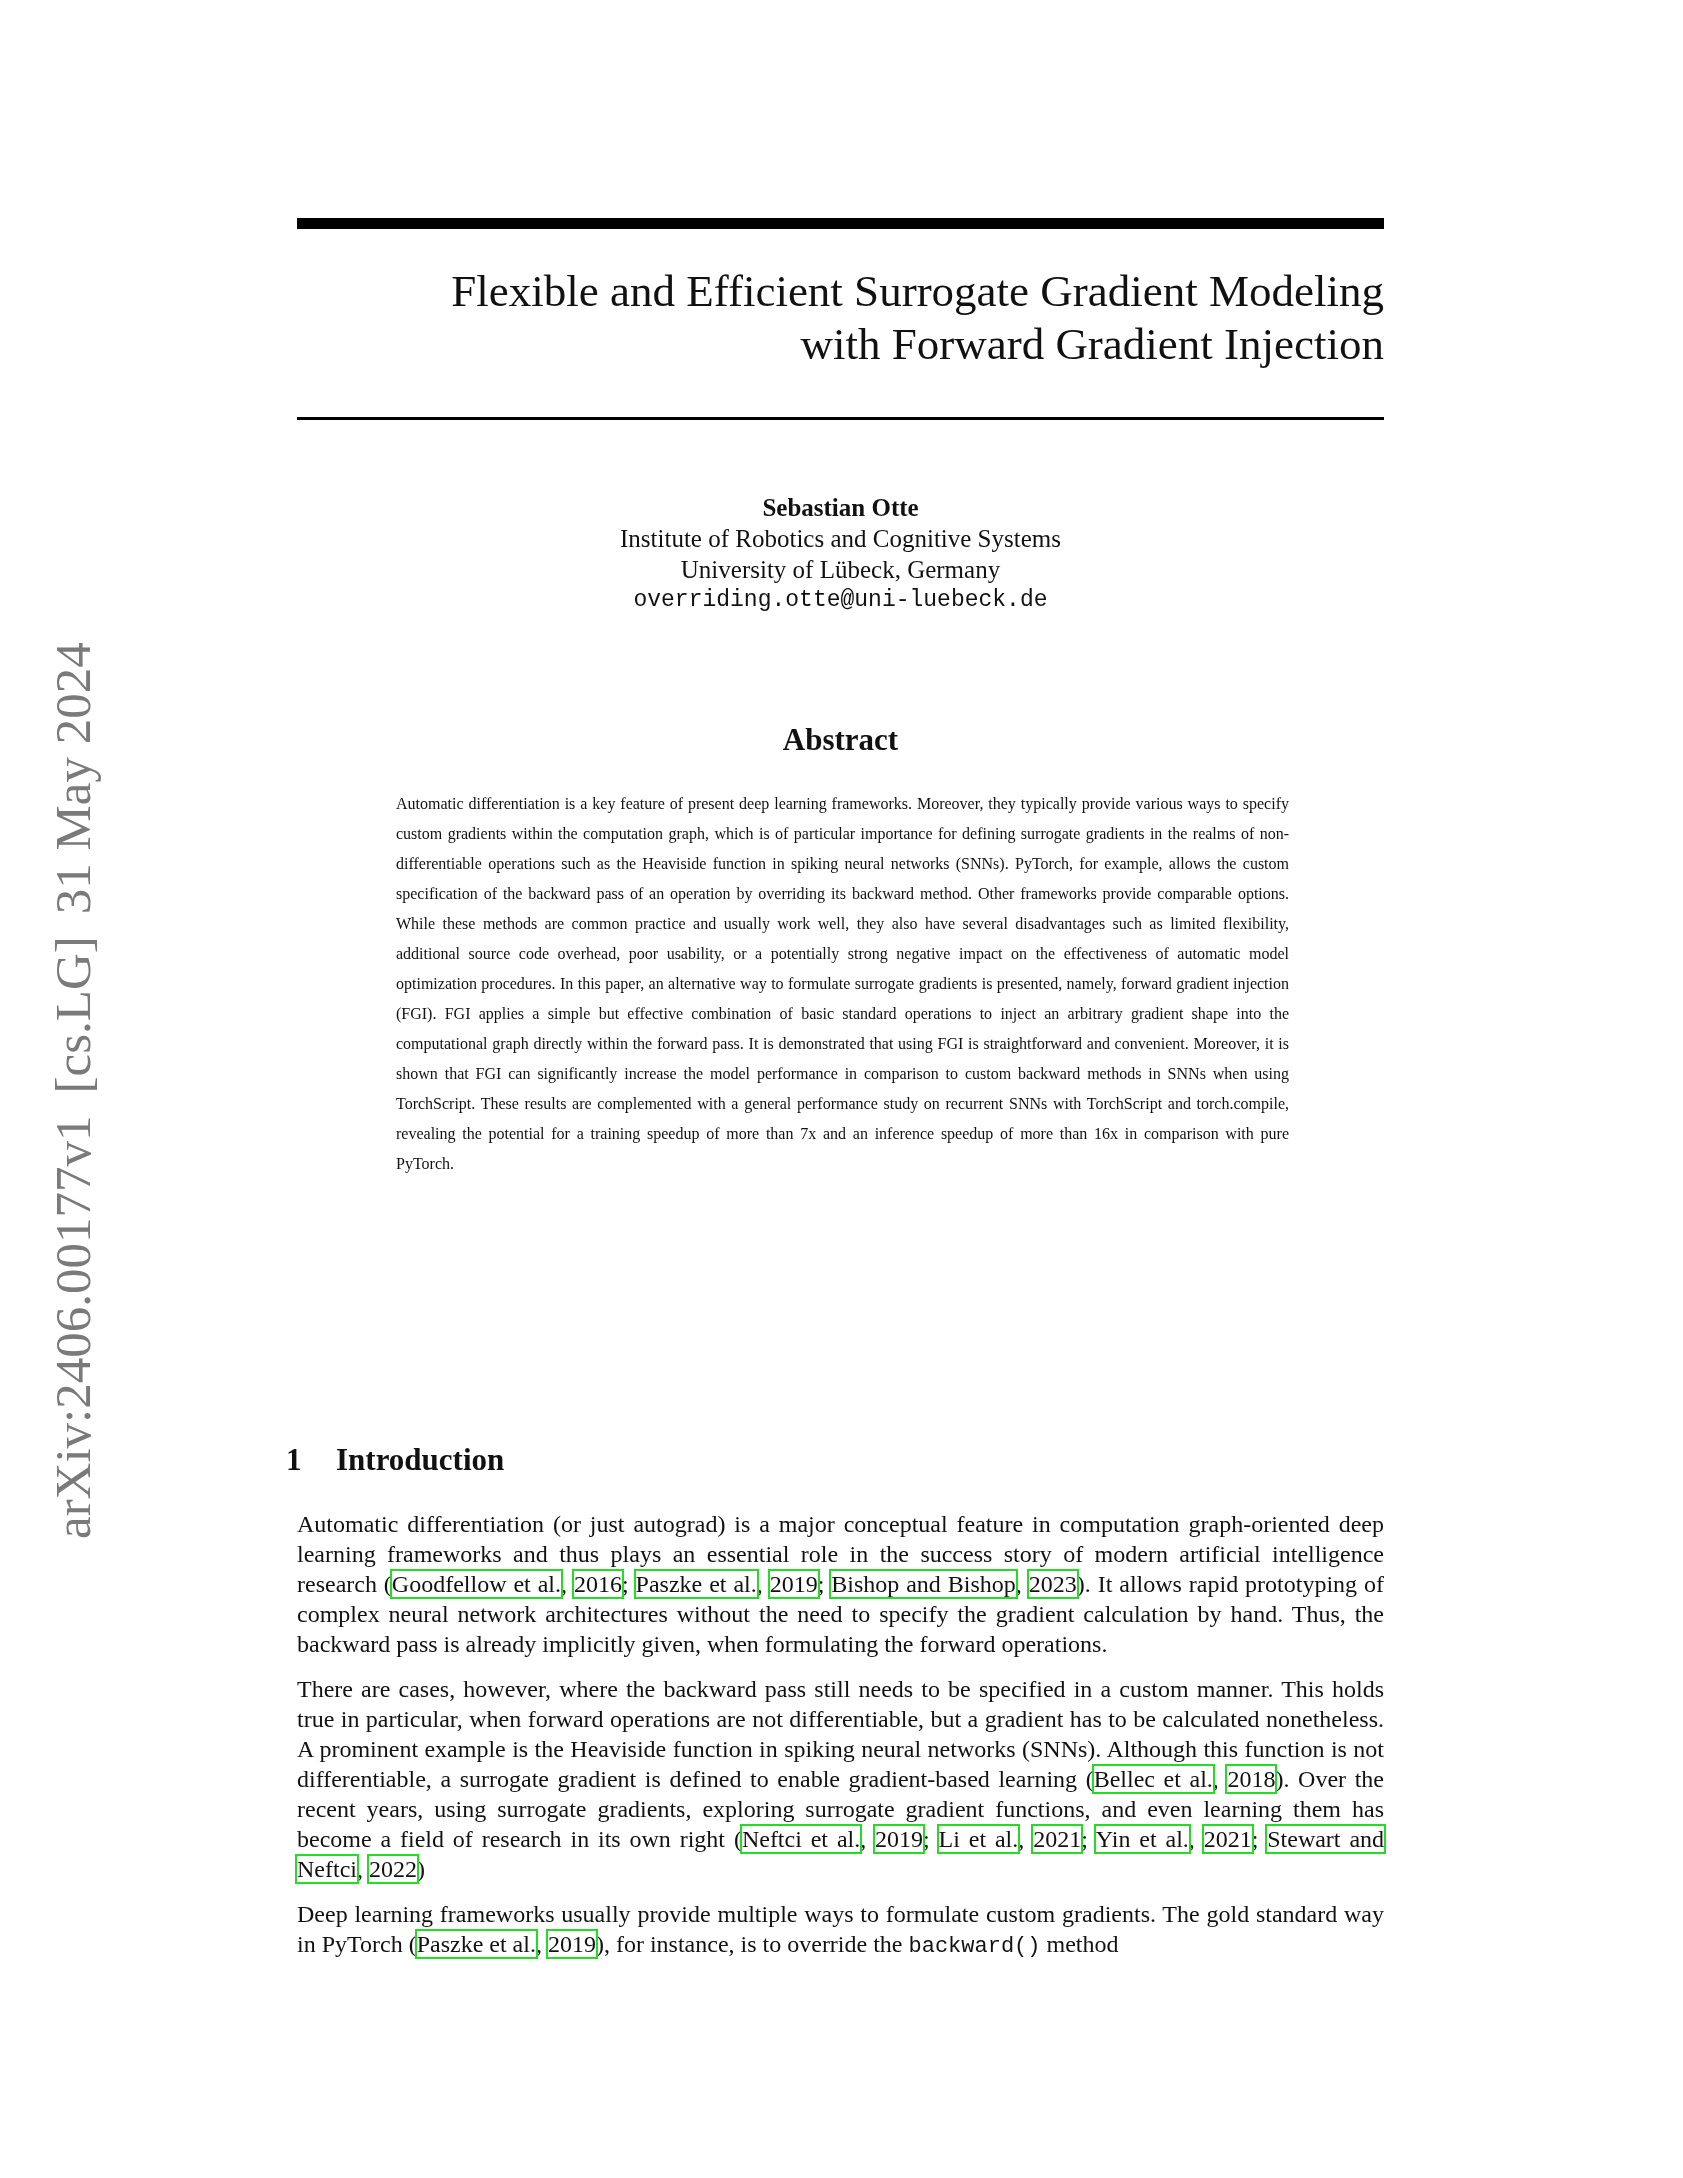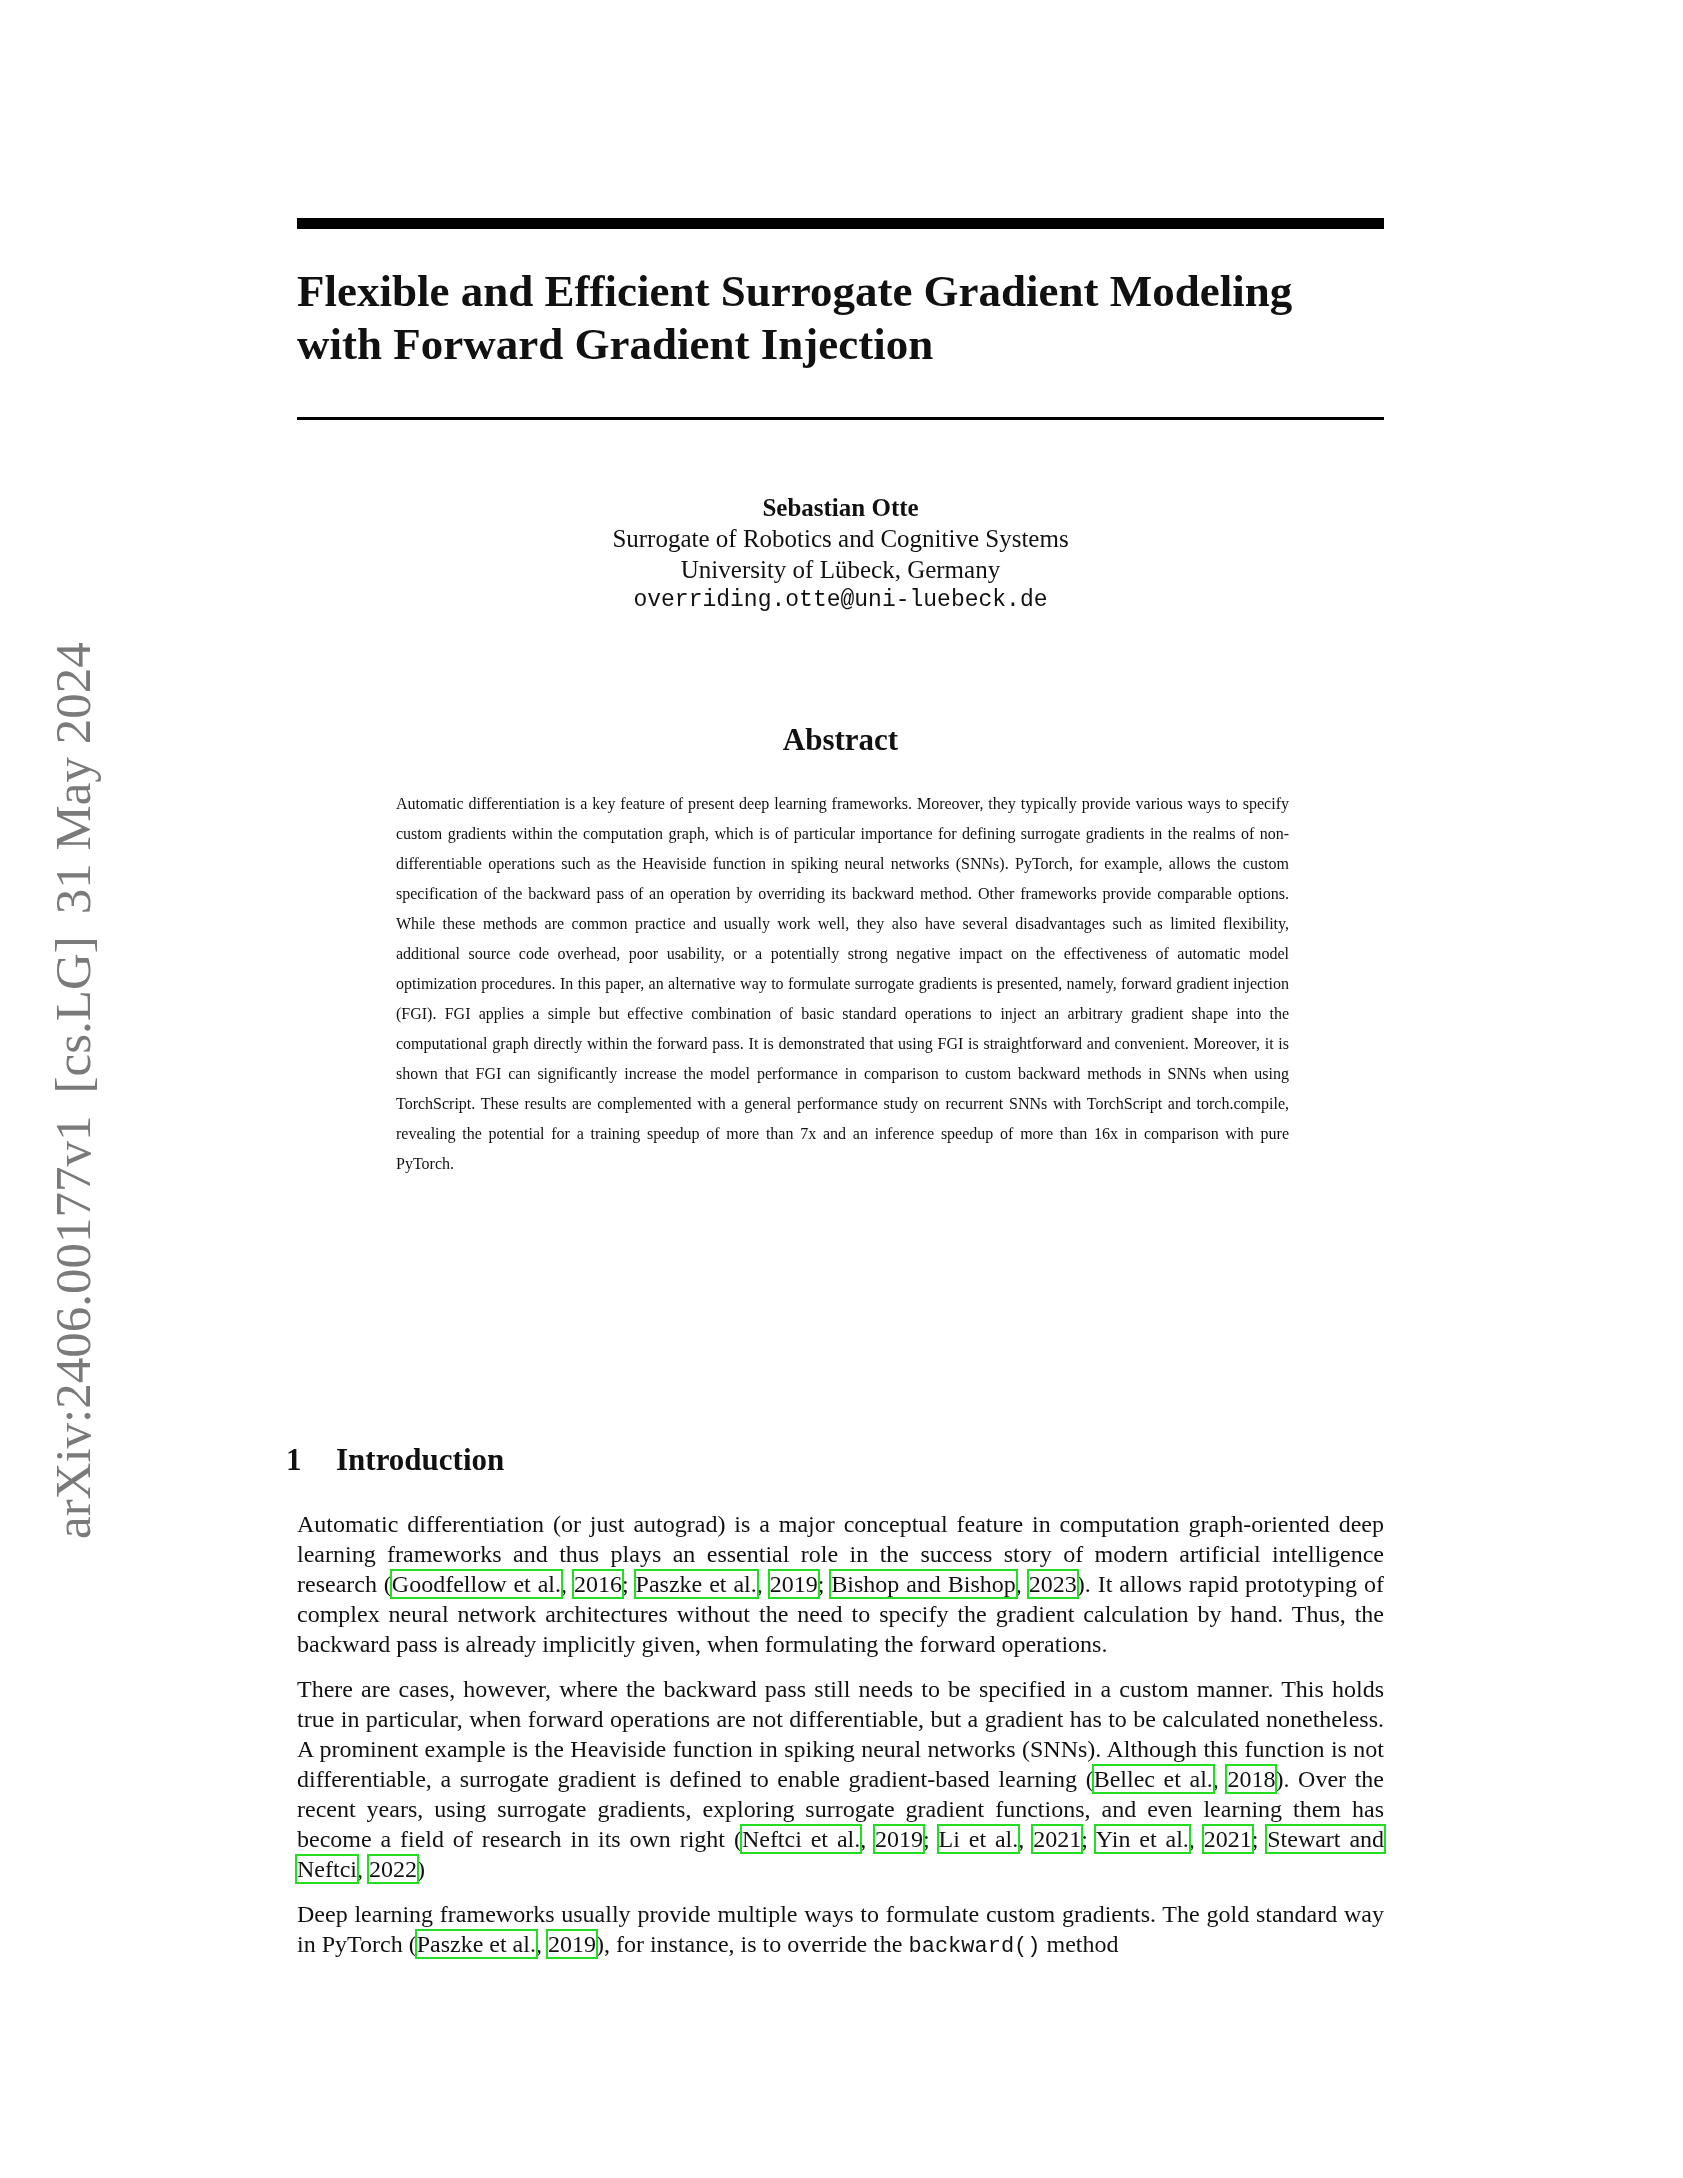--- a/index.html
+++ b/index.html
@@ -4,22 +4,22 @@
 <style>
   html, body { margin: 0; padding: 0; background: #ffffff; }
   body { width: 1683px; height: 2178px; position: relative; overflow: hidden;
          font-family: "Liberation Serif", "DejaVu Serif", serif; color: #111; }
   .arxiv-stamp { position: absolute; left: 48px; top: 1539px; transform-origin: 0 0;
          transform: rotate(-90deg); font-size: 51px; color: #7a7a7a; white-space: nowrap;
          font-family: "Liberation Serif", serif; letter-spacing: 0px; line-height: 51px; }
   .arxiv-stamp span { margin-right: 22px; }
   .rule-top { position: absolute; left: 297px; top: 218px; width: 1087px; height: 11px; background: #000; }
   .rule-bottom { position: absolute; left: 297px; top: 417px; width: 1087px; height: 3px; background: #000; }
-  .title { position: absolute; left: 297px; top: 265px; width: 1087px; text-align: left;
-           font-weight: bold; font-size: 45px; line-height: 53px; }
+  .title { position: absolute; left: 297px; top: 265px; width: 1087px; text-align: right;
+           font-weight: normal; font-size: 45px; line-height: 53px; }
   .authors { position: absolute; left: 297px; top: 492px; width: 1087px; text-align: center;
              font-size: 25px; line-height: 31px; }
   .authors .name { font-weight: bold; }
   .authors .email { font-family: "Liberation Mono", "DejaVu Sans Mono", monospace; font-size: 23px; }
   .abstract-heading { position: absolute; left: 297px; top: 722px; width: 1087px; text-align: center;
                       font-weight: bold; font-size: 31px; line-height: 36px; }
   .abstract-body { position: absolute; left: 396px; top: 789px; width: 893px; text-align: justify;
                    font-size: 16px; line-height: 30px; hyphens: manual; }
   .section-heading { position: absolute; left: 286px; top: 1442px; font-weight: bold; font-size: 31px; line-height: 36px; }
   .section-heading .num { display: inline-block; width: 50px; }
@@ -37,21 +37,21 @@
 
 <div class="rule-top"></div>
 <div class="title">
   <div>Flexible and Efficient Surrogate Gradient Modeling</div>
   <div>with Forward Gradient Injection</div>
 </div>
 <div class="rule-bottom"></div>
 
 <div class="authors">
   <div class="name">Sebastian Otte</div>
-  <div>Surrogate of Robotics and Cognitive Systems</div>
+  <div>Institute of Robotics and Cognitive Systems</div>
   <div>University of Lübeck, Germany</div>
   <div class="email">overriding.otte@uni-luebeck.de</div>
 </div>
 
 <div class="abstract-heading">Abstract</div>
 <div class="abstract-body">Automatic differentiation is a key feature of present deep learning frameworks. Moreover, they typically provide various ways to specify custom gradients within the computation graph, which is of particular importance for defining surrogate gradients in the realms of non-differentiable operations such as the Heaviside func­tion in spiking neural networks (SNNs). PyTorch, for example, allows the custom specification of the backward pass of an operation by overriding its backward method. Other frameworks provide comparable options. While these methods are common practice and usually work well, they also have several disadvantages such as limited flexibility, additional source code overhead, poor usability, or a poten­tially strong negative impact on the effectiveness of automatic model optimization procedures. In this paper, an alternative way to formulate surrogate gradients is pre­sented, namely, forward gradient injection (FGI). FGI applies a simple but effective combination of basic standard operations to inject an arbitrary gradient shape into the computational graph directly within the forward pass. It is demonstrated that using FGI is straightforward and convenient. Moreover, it is shown that FGI can significantly increase the model performance in comparison to custom backward methods in SNNs when using TorchScript. These results are complemented with a general performance study on recurrent SNNs with TorchScript and torch.compile, revealing the potential for a training speedup of more than 7x and an inference speedup of more than 16x in comparison with pure PyTorch.</div>
 
 <div class="section-heading">
   <span class="num">1</span><span>Introduction</span>
 </div>

